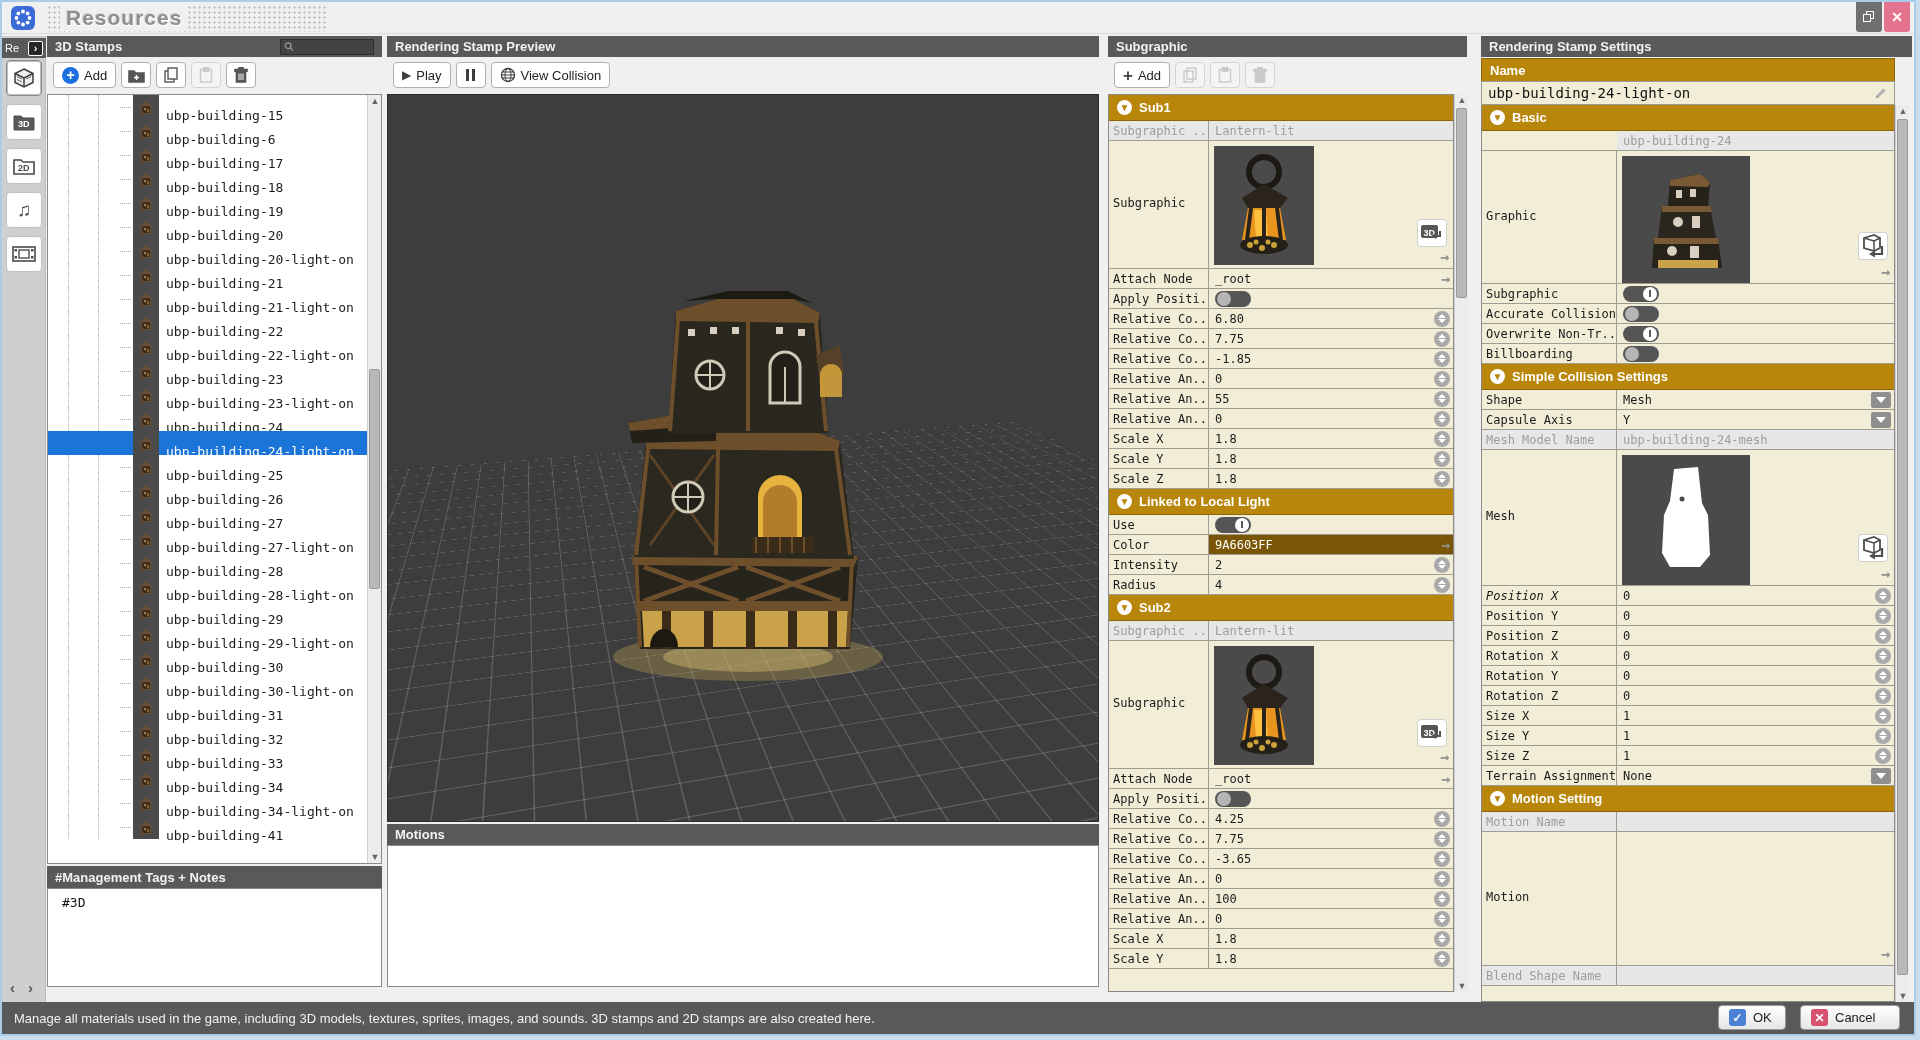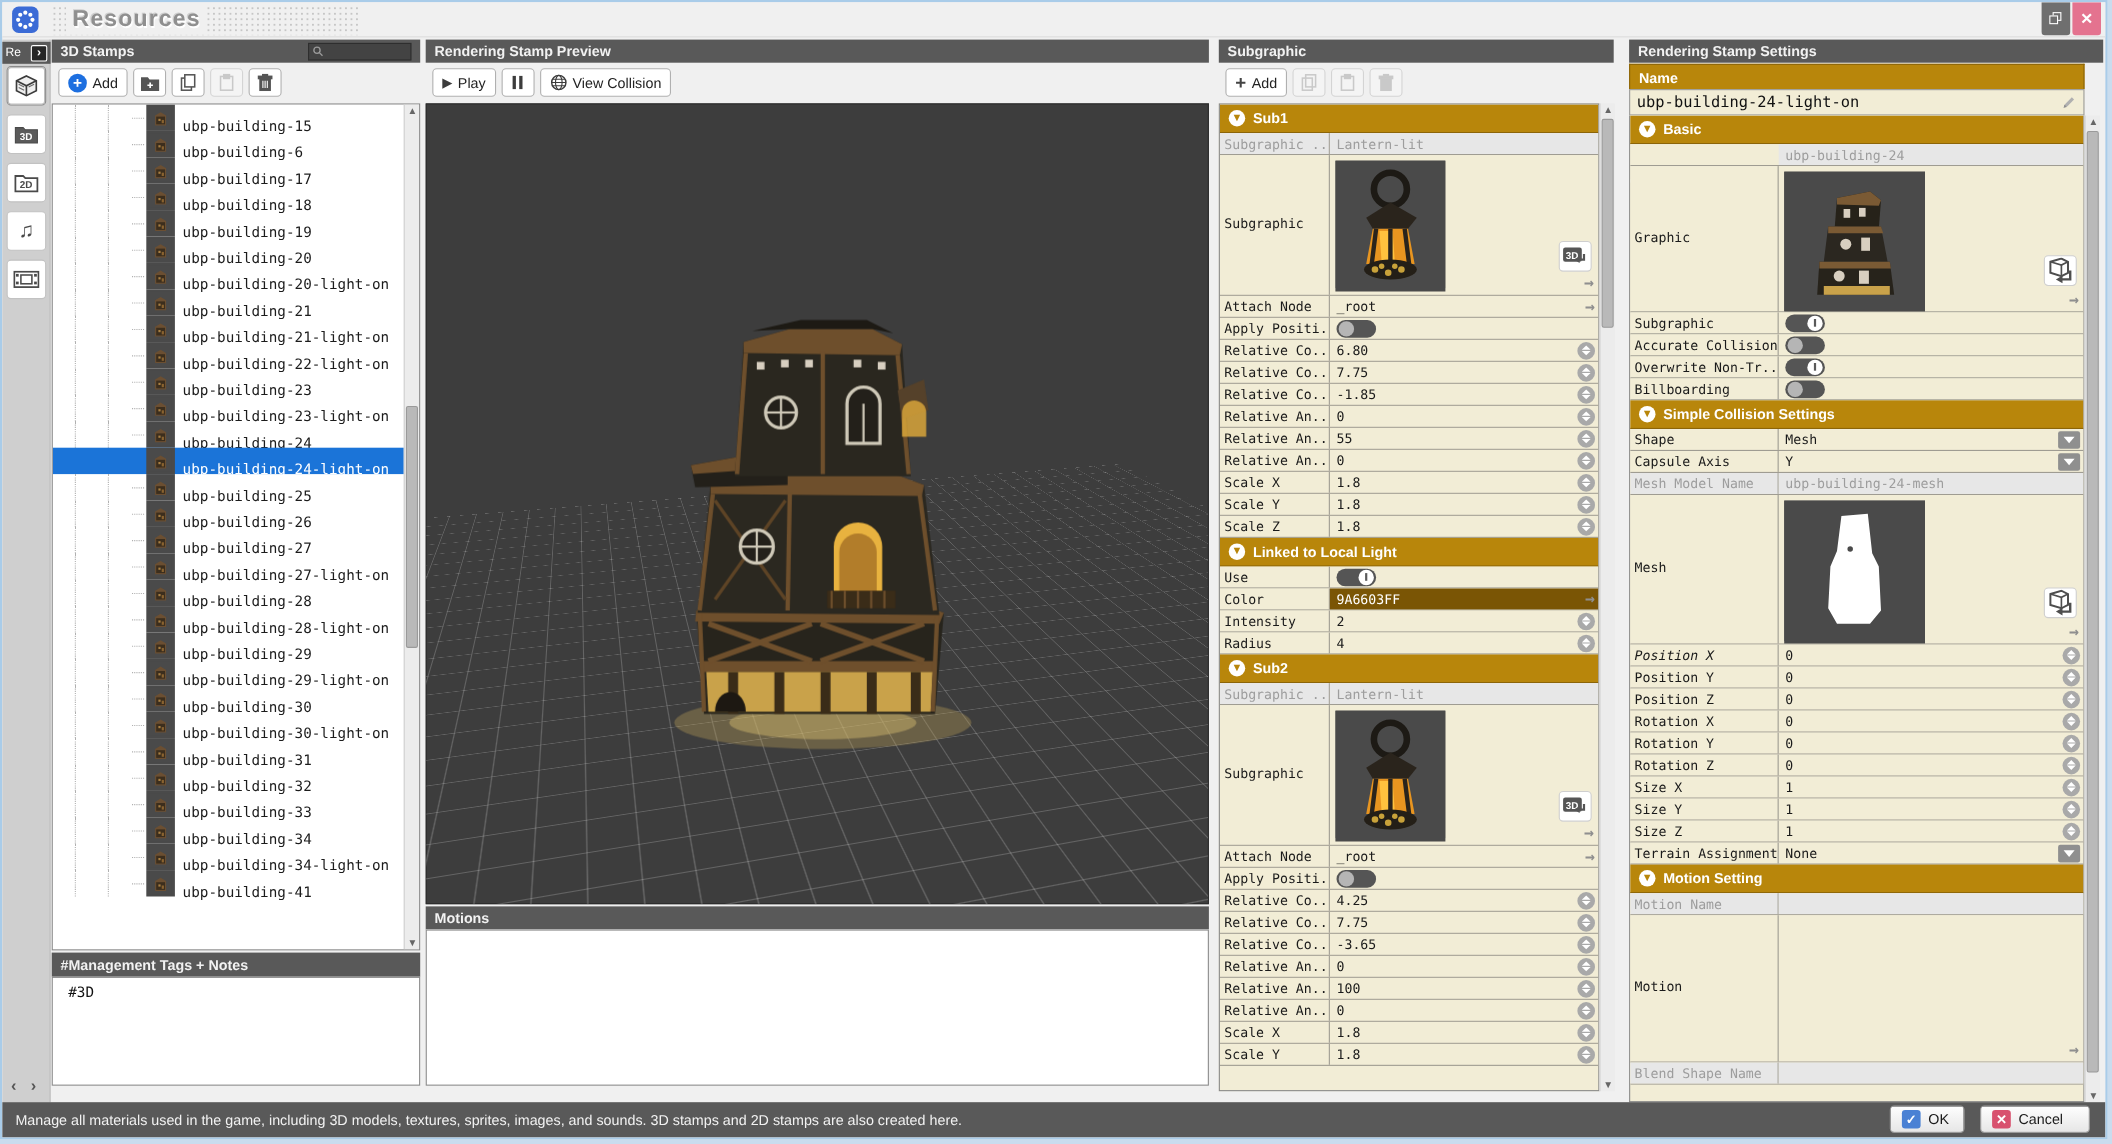--- a/index.html
+++ b/index.html
@@ -383,20 +383,34 @@
           <i class="tree-v" style="left:50px"></i>
           <i class="tree-h" style="left:72px"></i>
           <span class="strip"></span>
           <span class="thumbw"><svg width="20" height="20" viewBox="0 0 20 20">
               <rect width="20" height="20" fill="#4a4a4a"></rect>
               <polygon points="5,17 5,8 10,5 15,8 15,17" fill="#6b4f32"></polygon>
               <rect x="6" y="9" width="8" height="7" fill="#3c2e1d"></rect>
               <rect x="8" y="11" width="2" height="2" fill="#a87f42"></rect>
               <rect x="11" y="12" width="2" height="3" fill="#8a6330"></rect>
             </svg></span>
+          <span class="slabel">ubp-building-22</span>
+        </div>
+        <div class="srow">
+          <i class="tree-v" style="left:20px"></i>
+          <i class="tree-v" style="left:50px"></i>
+          <i class="tree-h" style="left:72px"></i>
+          <span class="strip"></span>
+          <span class="thumbw"><svg width="20" height="20" viewBox="0 0 20 20">
+              <rect width="20" height="20" fill="#4a4a4a"></rect>
+              <polygon points="5,17 5,8 10,5 15,8 15,17" fill="#6b4f32"></polygon>
+              <rect x="6" y="9" width="8" height="7" fill="#3c2e1d"></rect>
+              <rect x="8" y="11" width="2" height="2" fill="#a87f42"></rect>
+              <rect x="11" y="12" width="2" height="3" fill="#8a6330"></rect>
+            </svg></span>
           <span class="slabel">ubp-building-22-light-on</span>
         </div>
         <div class="srow">
           <i class="tree-v" style="left:20px"></i>
           <i class="tree-v" style="left:50px"></i>
           <i class="tree-h" style="left:72px"></i>
           <span class="strip"></span>
           <span class="thumbw"><svg width="20" height="20" viewBox="0 0 20 20">
               <rect width="20" height="20" fill="#4a4a4a"></rect>
               <polygon points="5,17 5,8 10,5 15,8 15,17" fill="#6b4f32"></polygon>

